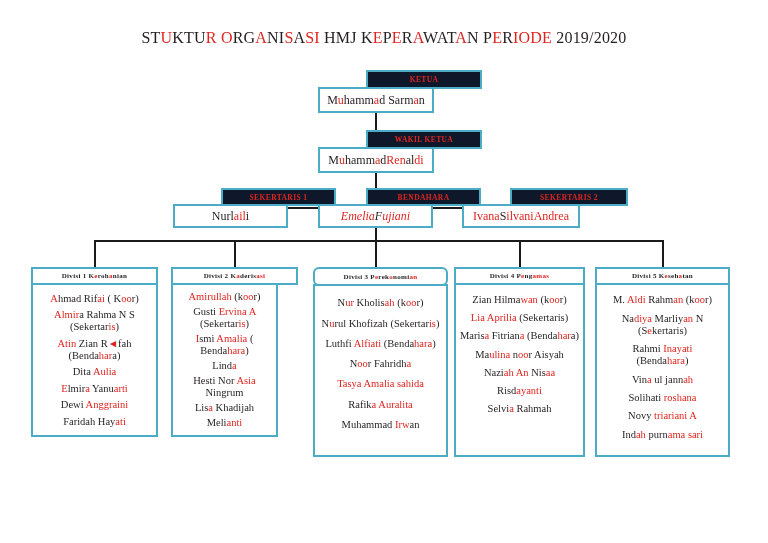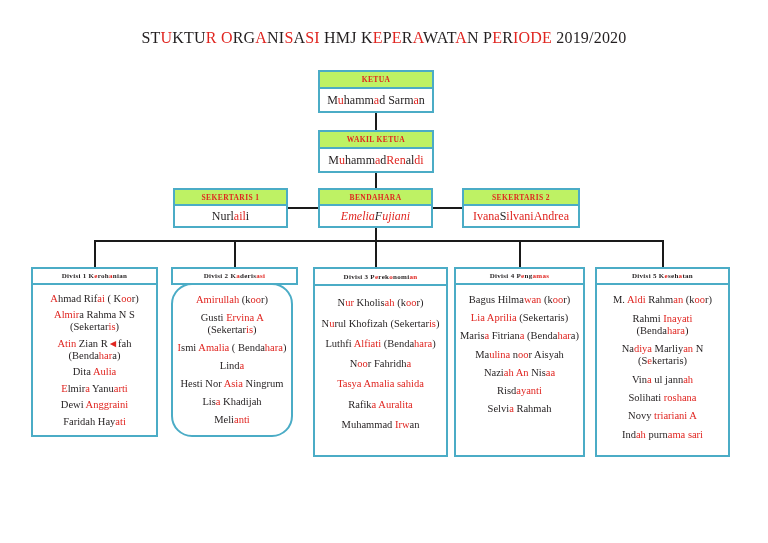--- a/index.html
+++ b/index.html
@@ -18,24 +18,24 @@
     overflow:hidden;
   }
   .title{
     position:absolute;top:29px;left:0;width:768px;
     text-align:center;font-size:16px;letter-spacing:.2px;
     white-space:nowrap;
   }
   .red{color:var(--red);}
   .node-header{
     position:absolute;box-sizing:border-box;
-    border:2px solid var(--border);background:#bef264;
+    border:2px solid var(--border);background:#0f172a;
     display:flex;align-items:center;justify-content:center;
     font-weight:bold;font-size:7.5px;letter-spacing:.4px;
-    text-transform:uppercase;z-index:2;
+    text-transform:uppercase;z-index:2;margin-left:48px;
   }
   .node-name{
     position:absolute;box-sizing:border-box;
     border:2px solid var(--border);background:#fff;
     display:flex;align-items:center;justify-content:center;
     font-size:12px;z-index:1;white-space:nowrap;
   }
   .div-header{
     position:absolute;box-sizing:border-box;
     border:2px solid var(--border);background:#fff;
@@ -62,22 +62,22 @@
   .sek1-h  {left:173px;top:188px;width:115px;height:18px;}
   .sek1-n  {left:173px;top:204px;width:115px;height:24px;}
   .bend-h  {left:318px;top:188px;width:115px;height:18px;}
   .bend-n  {left:318px;top:204px;width:115px;height:24px;font-style:italic;}
   .sek2-h  {left:462px;top:188px;width:118px;height:18px;}
   .sek2-n  {left:462px;top:204px;width:118px;height:24px;}
 
   .d1-h{left:31px; top:267px;width:127px;height:18px;}
   .d1-b{left:31px; top:283px;width:127px;height:154px;}
   .d2-h{left:171px;top:267px;width:127px;height:18px;}
-  .d2-b{left:171px;top:283px;width:122px;height:154px;border-radius:21px;}
-  .d3-h{left:313px;top:267px;width:135px;height:19px;}
+  .d2-b{left:171px;top:283px;width:107px;height:154px;}
+  .d3-h{left:313px;top:267px;width:135px;height:19px;border-radius:6px;}
   .d3-b{left:313px;top:284px;width:135px;height:173px;padding-bottom:16px;}
   .d4-h{left:454px;top:267px;width:131px;height:18px;}
   .d4-b{left:454px;top:283px;width:131px;height:174px;padding-bottom:34px;}
   .d5-h{left:595px;top:267px;width:135px;height:18px;}
   .d5-b{left:595px;top:283px;width:135px;height:174px;padding-bottom:8px;}
   .d5-b .member{max-width:112px;}
 </style>
 </head>
 <body>
 
@@ -204,39 +204,39 @@
     </div>
 
   <div class="div-header d4-h">
       <span>Divisi 4 P</span>
       <span class="red">e</span>
       <span>ng</span>
       <span class="red">a</span>
       <span class="red">mas</span>
     </div>
   <div class="div-body d4-b">
-      <div class="member"><span>Bagus Hilma</span><span class="red">wan</span><span> (k</span><span class="red">oo</span><span>r)</span></div>
+      <div class="member"><span>Zian Hilma</span><span class="red">wan</span><span> (k</span><span class="red">oo</span><span>r)</span></div>
       <div class="member"><span class="red">Lia </span><span class="red">Aprilia</span><span> (Sekertaris)</span></div>
       <div class="member"><span>Maris</span><span class="red">a</span><span> Fitrian</span><span class="red">a</span><span> (Benda</span><span class="red">har</span><span>a)</span></div>
       <div class="member"><span>Ma</span><span class="red">ulina</span><span> n</span><span class="red">oo</span><span>r Aisyah</span></div>
       <div class="member"><span>Nazi</span><span class="red">ah </span><span class="red">An </span><span>Nis</span><span class="red">aa</span></div>
       <div class="member"><span>Risd</span><span class="red">ayanti</span></div>
       <div class="member"><span>Selvi</span><span class="red">a</span><span> Rahmah</span></div>
     </div>
 
   <div class="div-header d5-h">
       <span>Divisi 5 K</span>
       <span class="red">e</span>
       <span>seh</span>
       <span class="red">a</span>
       <span>tan</span>
     </div>
   <div class="div-body d5-b">
       <div class="member"><span>M. </span><span class="red">Aldi</span><span> Rahm</span><span class="red">an</span><span>  (k</span><span class="red">oo</span><span>r)</span></div>
+      <div class="member"><span>Na</span><span class="red">diya</span><span> Marliy</span><span class="red">an</span><span> N (S</span><span class="red">e</span><span>kertaris)</span></div>
       <div class="member"><span>Rahmi </span><span class="red">Inayati</span><span> (Benda</span><span class="red">hara</span><span>)</span></div>
-      <div class="member"><span>Na</span><span class="red">diya</span><span> Marliy</span><span class="red">an</span><span> N (S</span><span class="red">e</span><span>kertaris)</span></div>
       <div class="member"><span>Vin</span><span class="red">a</span><span> ul jann</span><span class="red">ah</span></div>
       <div class="member"><span>Solihati </span><span class="red">roshana</span></div>
       <div class="member"><span>Novy </span><span class="red">triariani A</span></div>
       <div class="member"><span>Ind</span><span class="red">ah</span><span> purn</span><span class="red">ama</span><span class="red"> sari</span></div>
     </div>
 
 </div>
 
 </body></html>

